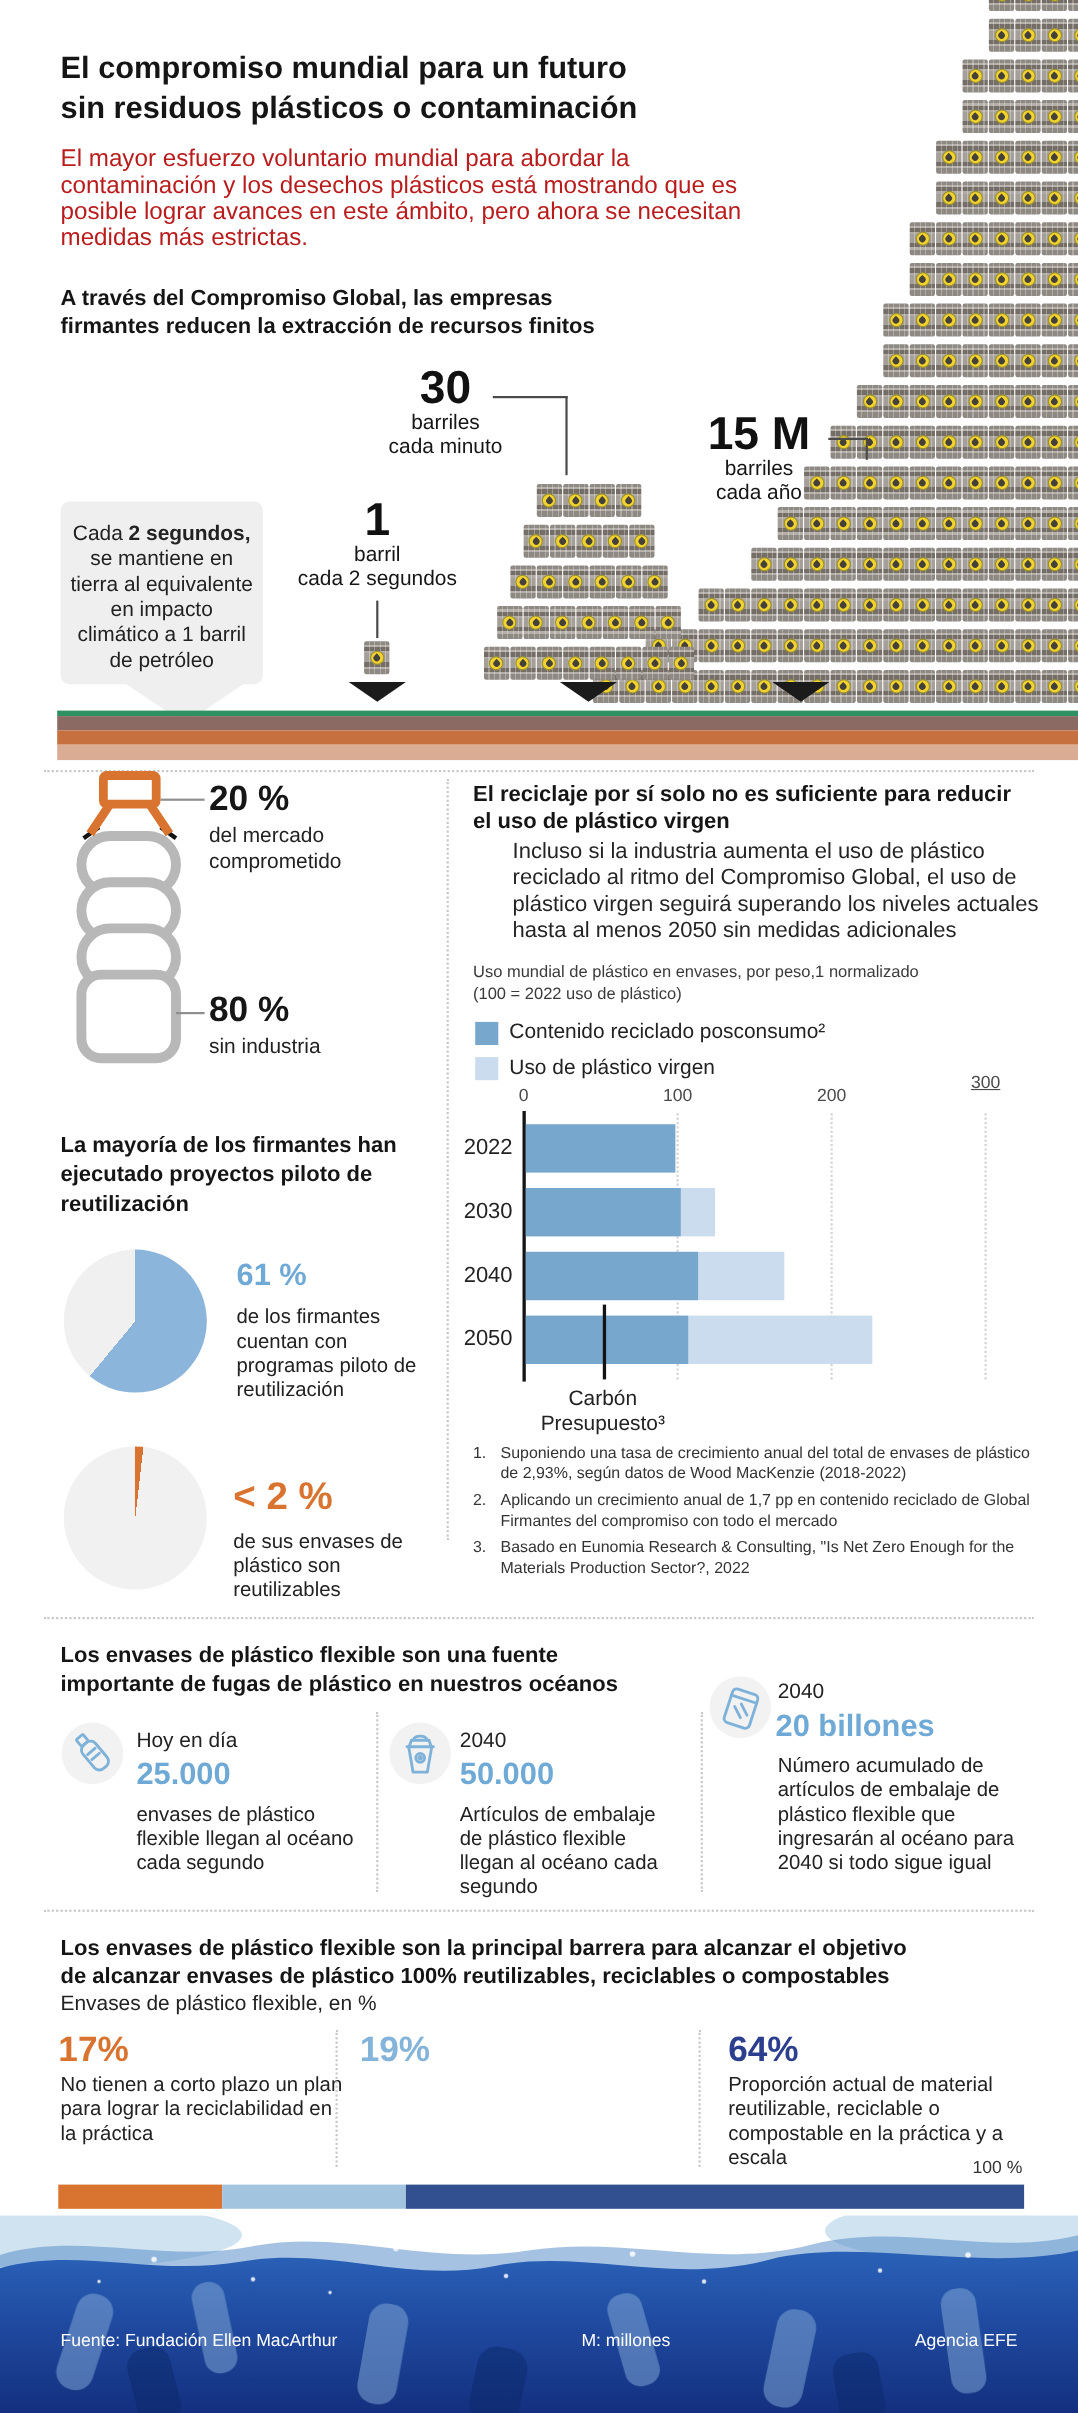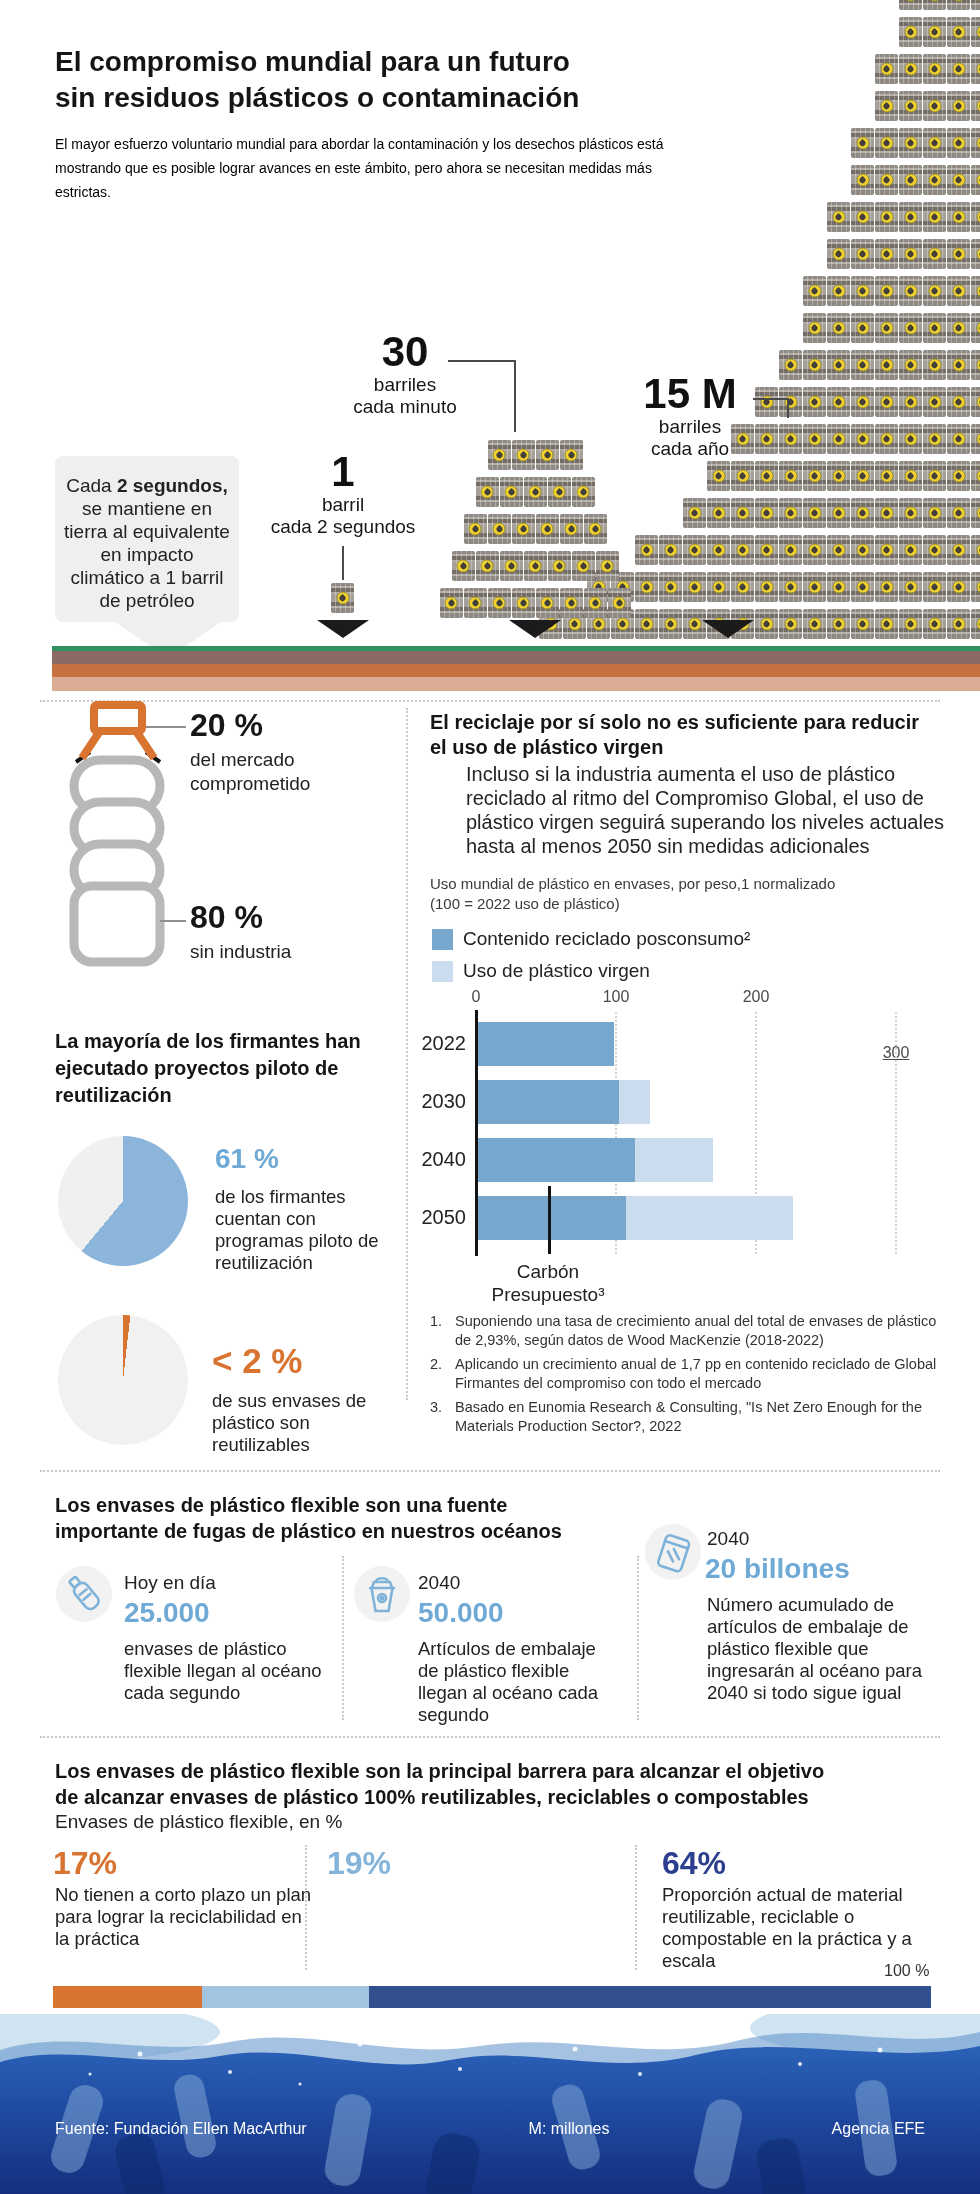--- a/index.html
+++ b/index.html
@@ -2,21 +2,21 @@
 <html style="--accent-orange: #d8742f; --accent-blue: #6fa9d6; --light-blue-text: #85b4da; --navy: #2b3f8e; --bar-dark: #77a7cd; --bar-light: #cadced; --pie-blue: #8bb5da; --pie-gray: #f0f0f0; --stack-mid: #a3c4de; --stack-navy: #324f90; --ground-green: #2f9062; --ground-mauve: #8a6a63; --ground-orange: #c7703f; --ground-pink: #d9ac93;"><head>
 <meta charset="utf-8">
 <style>
   html,body{margin:0;padding:0;background:#fff;}
   body{font-family:"Liberation Sans","DejaVu Sans",sans-serif;color:#1d1d1d;}
   .page{position:relative;width:980px;height:2194px;background:#fff;overflow:hidden;margin:0 auto;}
   .abs{position:absolute;}
   .pre{white-space:pre-line;}
   .ctr{text-align:center;}
   .t-title{font-size:28px;line-height:36px;font-weight:bold;color:#151515;margin:0;}
-  .t-intro{font-size:14px;line-height:24px;color:#000000;}
+  .t-intro{font-size:22px;line-height:24px;color:#b91c1c;}
   .h2{font-size:20px;line-height:26px;font-weight:bold;color:#151515;}
   .body-txt{font-size:20px;line-height:24px;color:#242424;margin-left:36px;}
   .small-txt{font-size:15px;line-height:20px;color:#3a3a3a;}
   .stat-val{font-size:42px;line-height:44px;font-weight:bold;color:#111;text-align:center;}
   .stat-label{font-size:19px;line-height:22px;color:#161616;text-align:center;}
   .line{background:#4a4a4a;}
   .lead{background:#8f8f8f;}
   .bubble{background:#efefef;border-radius:8px;font-size:19px;line-height:23px;color:#222;text-align:center;padding:18px 8px 0 8px;width:168px;height:148px;}
   .bubble-tail{width:0;height:0;border-left:56px solid transparent;border-right:56px solid transparent;border-top:38px solid #efefef;}
   .tri{width:0;height:0;border-left:26px solid transparent;border-right:26px solid transparent;border-top:18px solid #1b1b1b;}
@@ -929,20 +929,22 @@
             <i class="bdrop"></i>
           </i>
         </span>
       </div>
     </div>
 
   <h1 class="t-title pre abs" style="left:55px;top:44px;">El compromiso mundial para un futuro
 sin residuos plásticos o contaminación</h1>
   <div class="t-intro abs" style="left:55px;top:132px;width:640px;">El mayor esfuerzo voluntario mundial para abordar la contaminación y los desechos plásticos está mostrando que es posible lograr avances en este ámbito, pero ahora se necesitan medidas más estrictas.</div>
 
+  <div class="h2 pre abs" style="left:55px;top:258px;width:580px;">A través del Compromiso Global, las empresas
+firmantes reducen la extracción de recursos finitos</div>
 
   <div class="abs" style="left:330px;top:330px;width:150px;">
     <div class="stat-val">30</div>
     <div class="stat-label pre">barriles
 cada minuto</div>
   </div>
   <div class="line abs" style="left:448px;top:360px;width:68px;height:2px;"></div>
   <div class="line abs" style="left:514px;top:360px;width:2px;height:72px;"></div>
 
   <div class="abs" style="left:615px;top:372px;width:150px;">
@@ -1180,21 +1182,21 @@
     <span>Contenido reciclado posconsumo²</span>
   </div>
   <div class="legend-row abs" style="left:432px;top:960px;">
     <span class="sw light"></span>
     <span>Uso de plástico virgen</span>
   </div>
 
   <div class="tick abs" style="left:446px;top:988px;">0</div>
   <div class="tick abs" style="left:586px;top:988px;">100</div>
   <div class="tick abs" style="left:726px;top:988px;">200</div>
-  <div class="tick abs" style="left:866px;top:1044px;text-decoration:underline;">300</div>
+  <div class="tick abs" style="left:866px;top:976px;text-decoration:underline;">300</div>
   <div class="grid" style="left:615px;top:1012px;height:242px;"></div>
   <div class="grid" style="left:755px;top:1012px;height:242px;"></div>
   <div class="grid" style="left:895px;top:1012px;height:242px;"></div>
   <div class="axis" style="left:475px;top:1010px;width:3px;height:246px;"></div>
 
   <div class="year abs" style="left:408px;top:1032px;">2022</div>
   <div class="year abs" style="left:408px;top:1090px;">2030</div>
   <div class="year abs" style="left:408px;top:1148px;">2040</div>
   <div class="year abs" style="left:408px;top:1206px;">2050</div>
 

